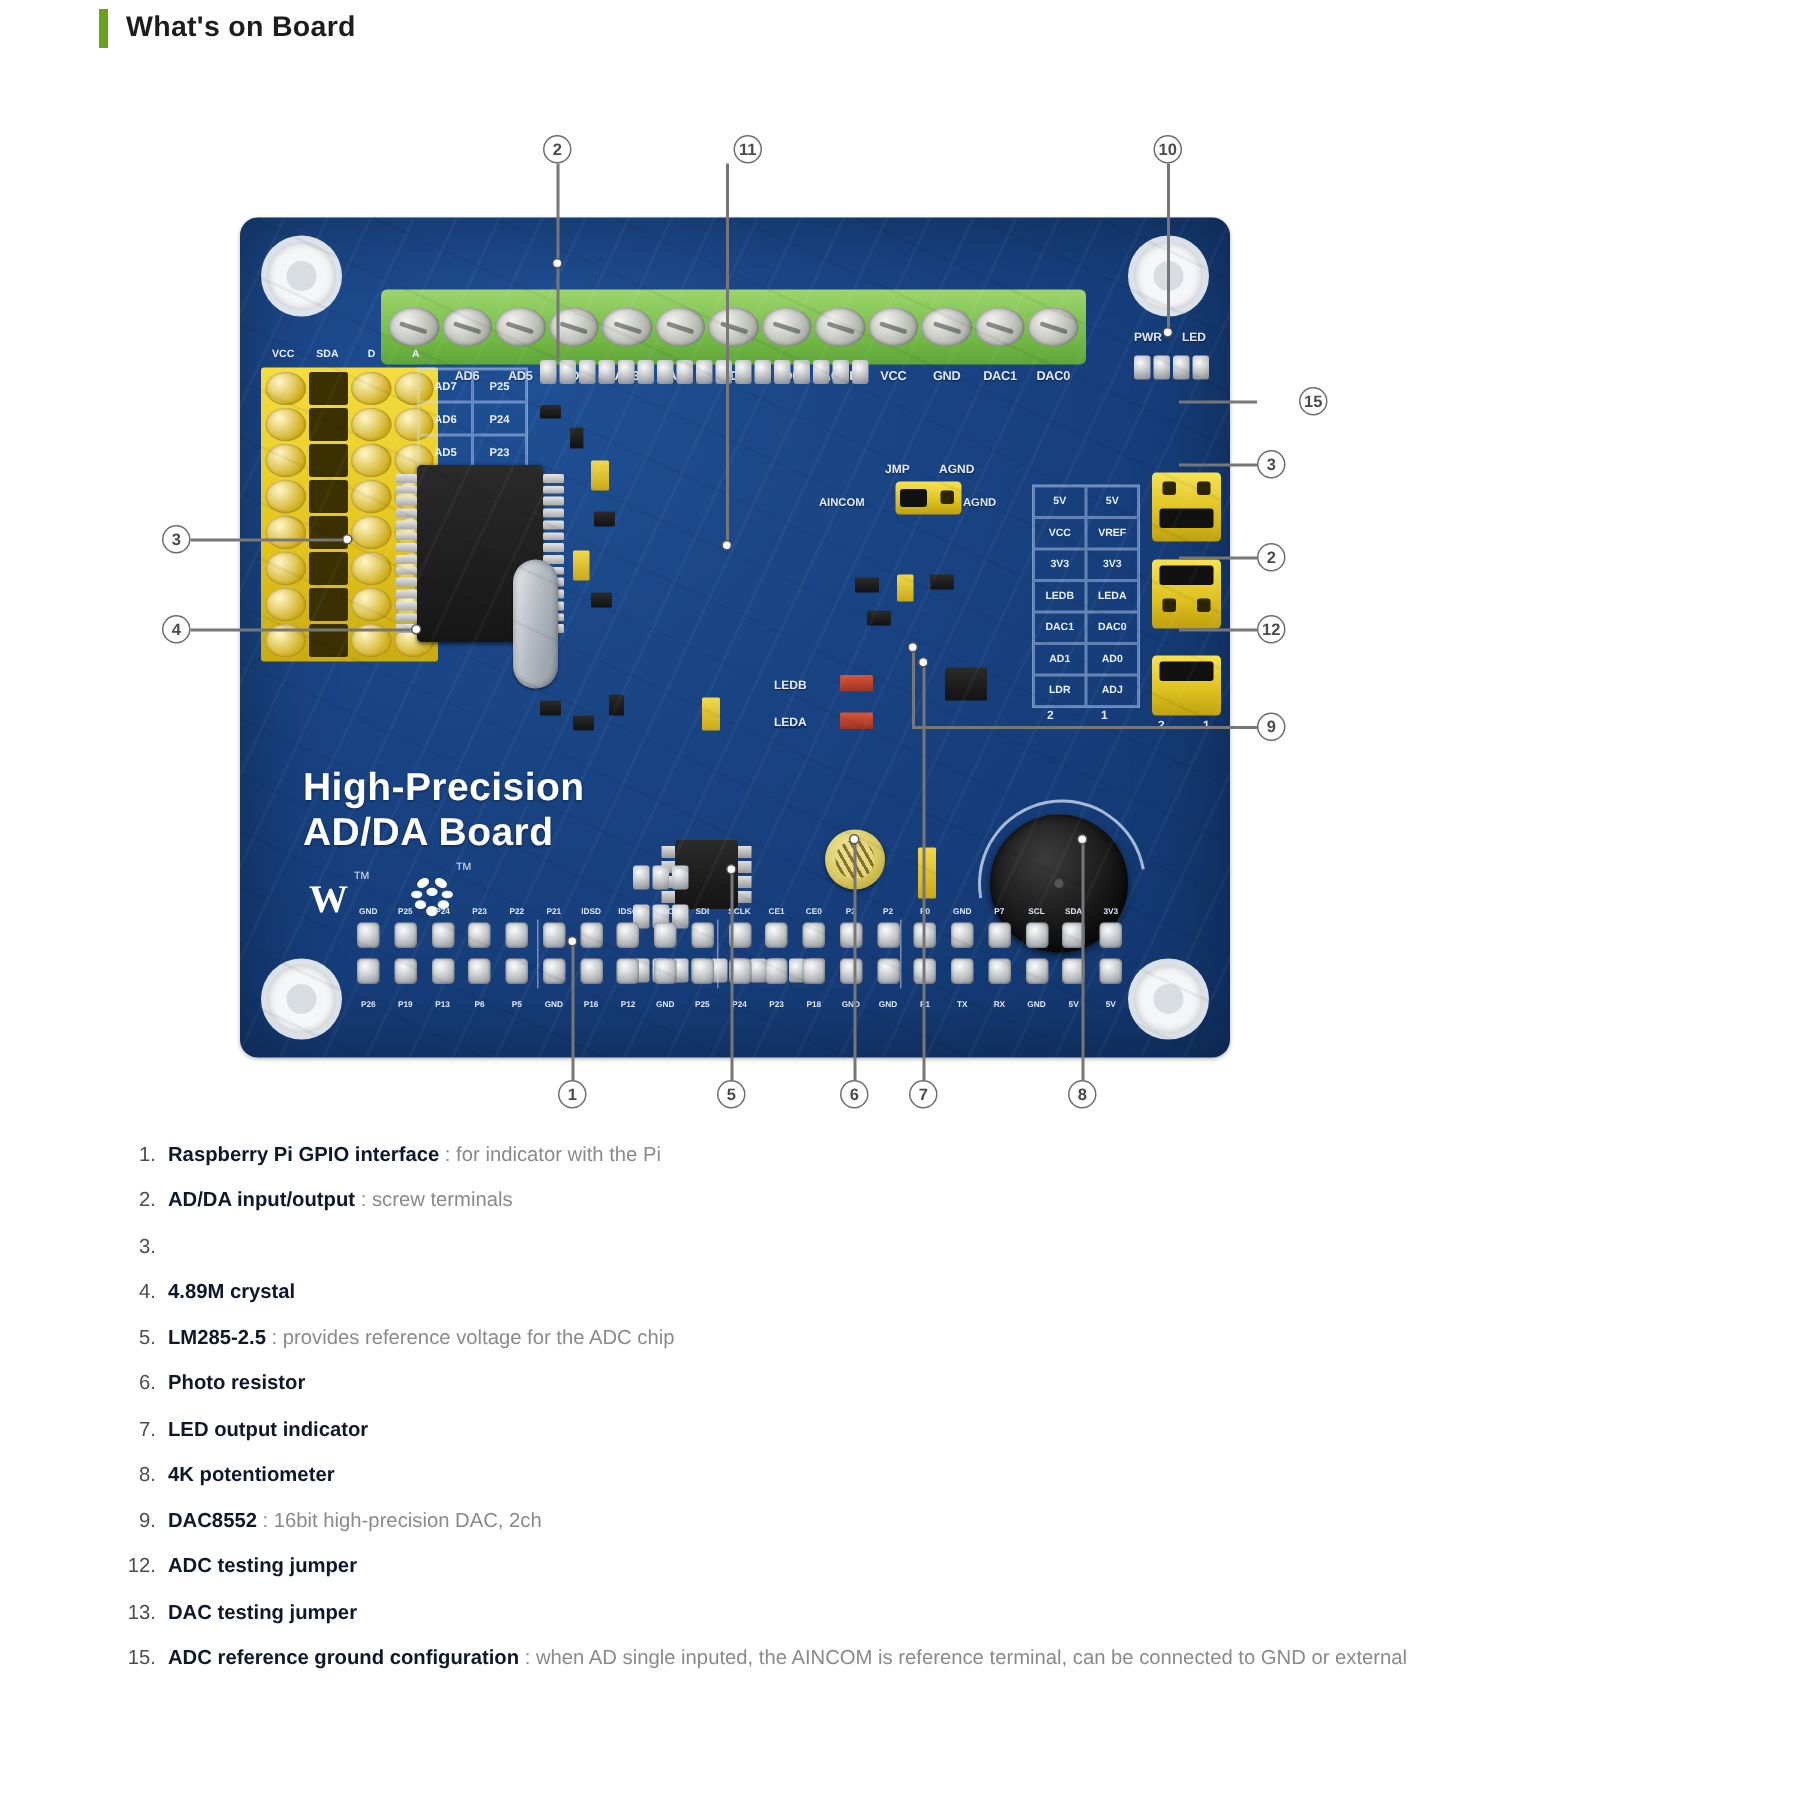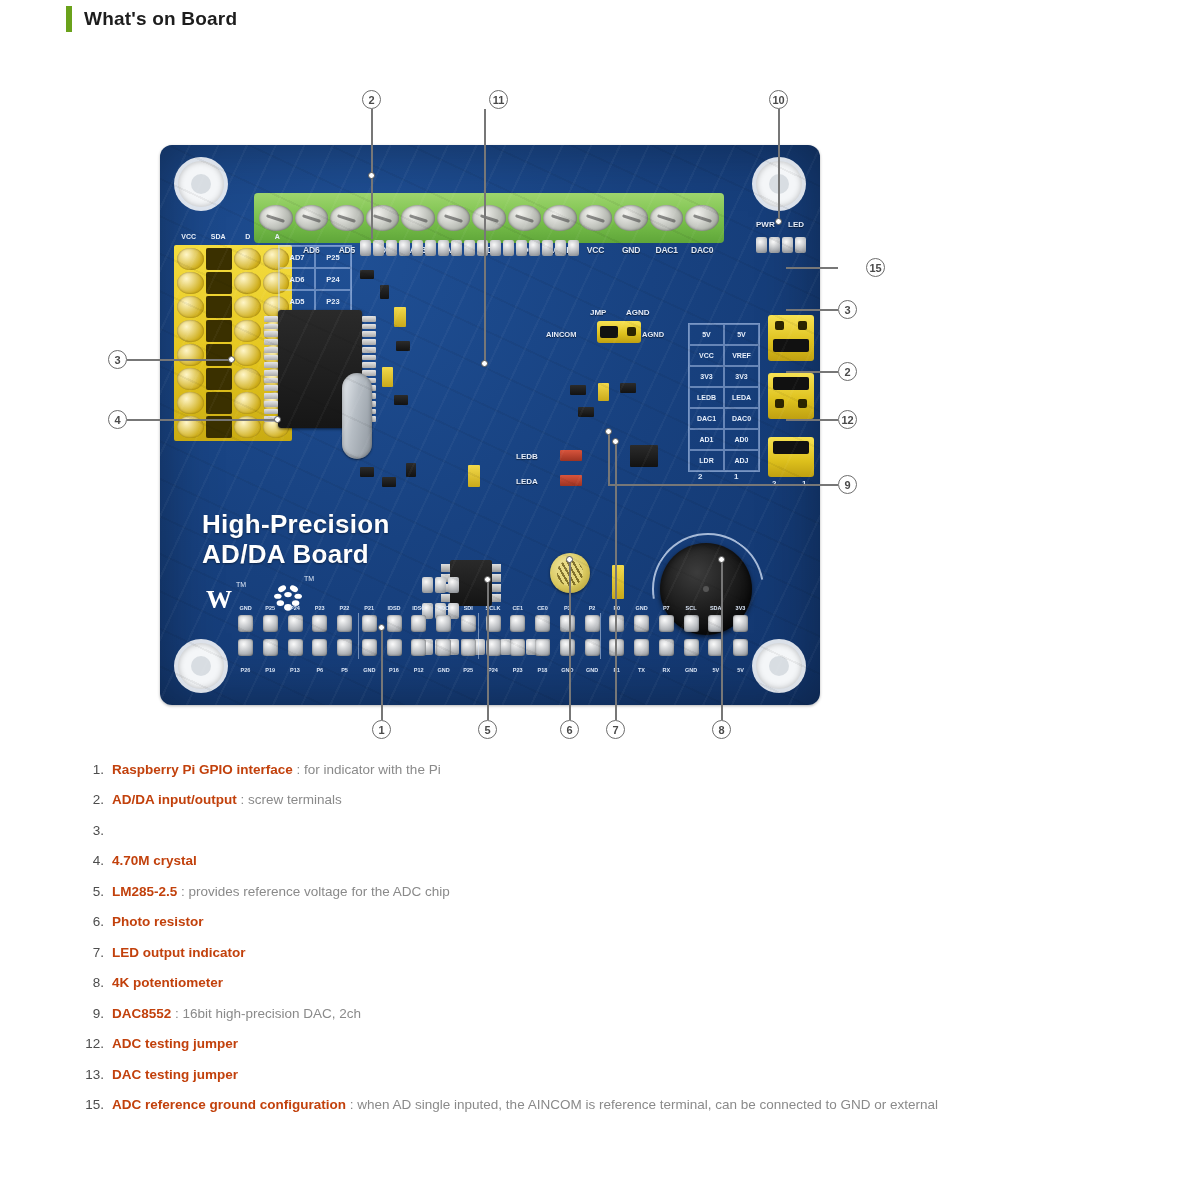--- a/index.html
+++ b/index.html
@@ -159,21 +159,21 @@
          background:#fff; font-family:"Liberation Sans", sans-serif; }
   .cline{ position:absolute; background:#777; }
   .cline.v{ width:1.6px; } .cline.h{ height:1.6px; }
   .cdot{ position:absolute; width:7px; height:7px; border-radius:50%; background:#fff; border:1.5px solid #555; }
 
   
   .legend{ position:absolute; left:78px; top:762px; width:1070px; }
   .litem{ display:flex; align-items:flex-start; margin-bottom:13.6px; font-size:13.5px; line-height:1.25; }
   .lnum{ width:26px; text-align:right; flex:none; color:#4d4d4d; margin-right:8px; }
   .ltext{ color:#8a8a8a; }
-  .ltext b{ color:#c2410c; font-weight:bold; }
+  .ltext b{ color:#0f172a; font-weight:bold; }
 </style>
 </head>
 <body>
 
 <div class="header">
   <div class="header-bar"></div>
   <div class="header-title">What's on Board</div>
 </div>
 
 <div class="figure">
@@ -669,21 +669,21 @@
     </div>
     <div class="litem">
       <div class="lnum">2.</div>
       <div class="ltext"><b>AD/DA input/output</b><span> : screw terminals</span></div>
     </div>
     <div class="litem">
       <div class="lnum">3.</div>
     </div>
     <div class="litem">
       <div class="lnum">4.</div>
-      <div class="ltext"><b>4.70M crystal</b><span></span></div>
+      <div class="ltext"><b>4.89M crystal</b><span></span></div>
     </div>
     <div class="litem">
       <div class="lnum">5.</div>
       <div class="ltext"><b>LM285-2.5</b><span> : provides reference voltage for the ADC chip</span></div>
     </div>
     <div class="litem">
       <div class="lnum">6.</div>
       <div class="ltext"><b>Photo resistor</b><span></span></div>
     </div>
     <div class="litem">

